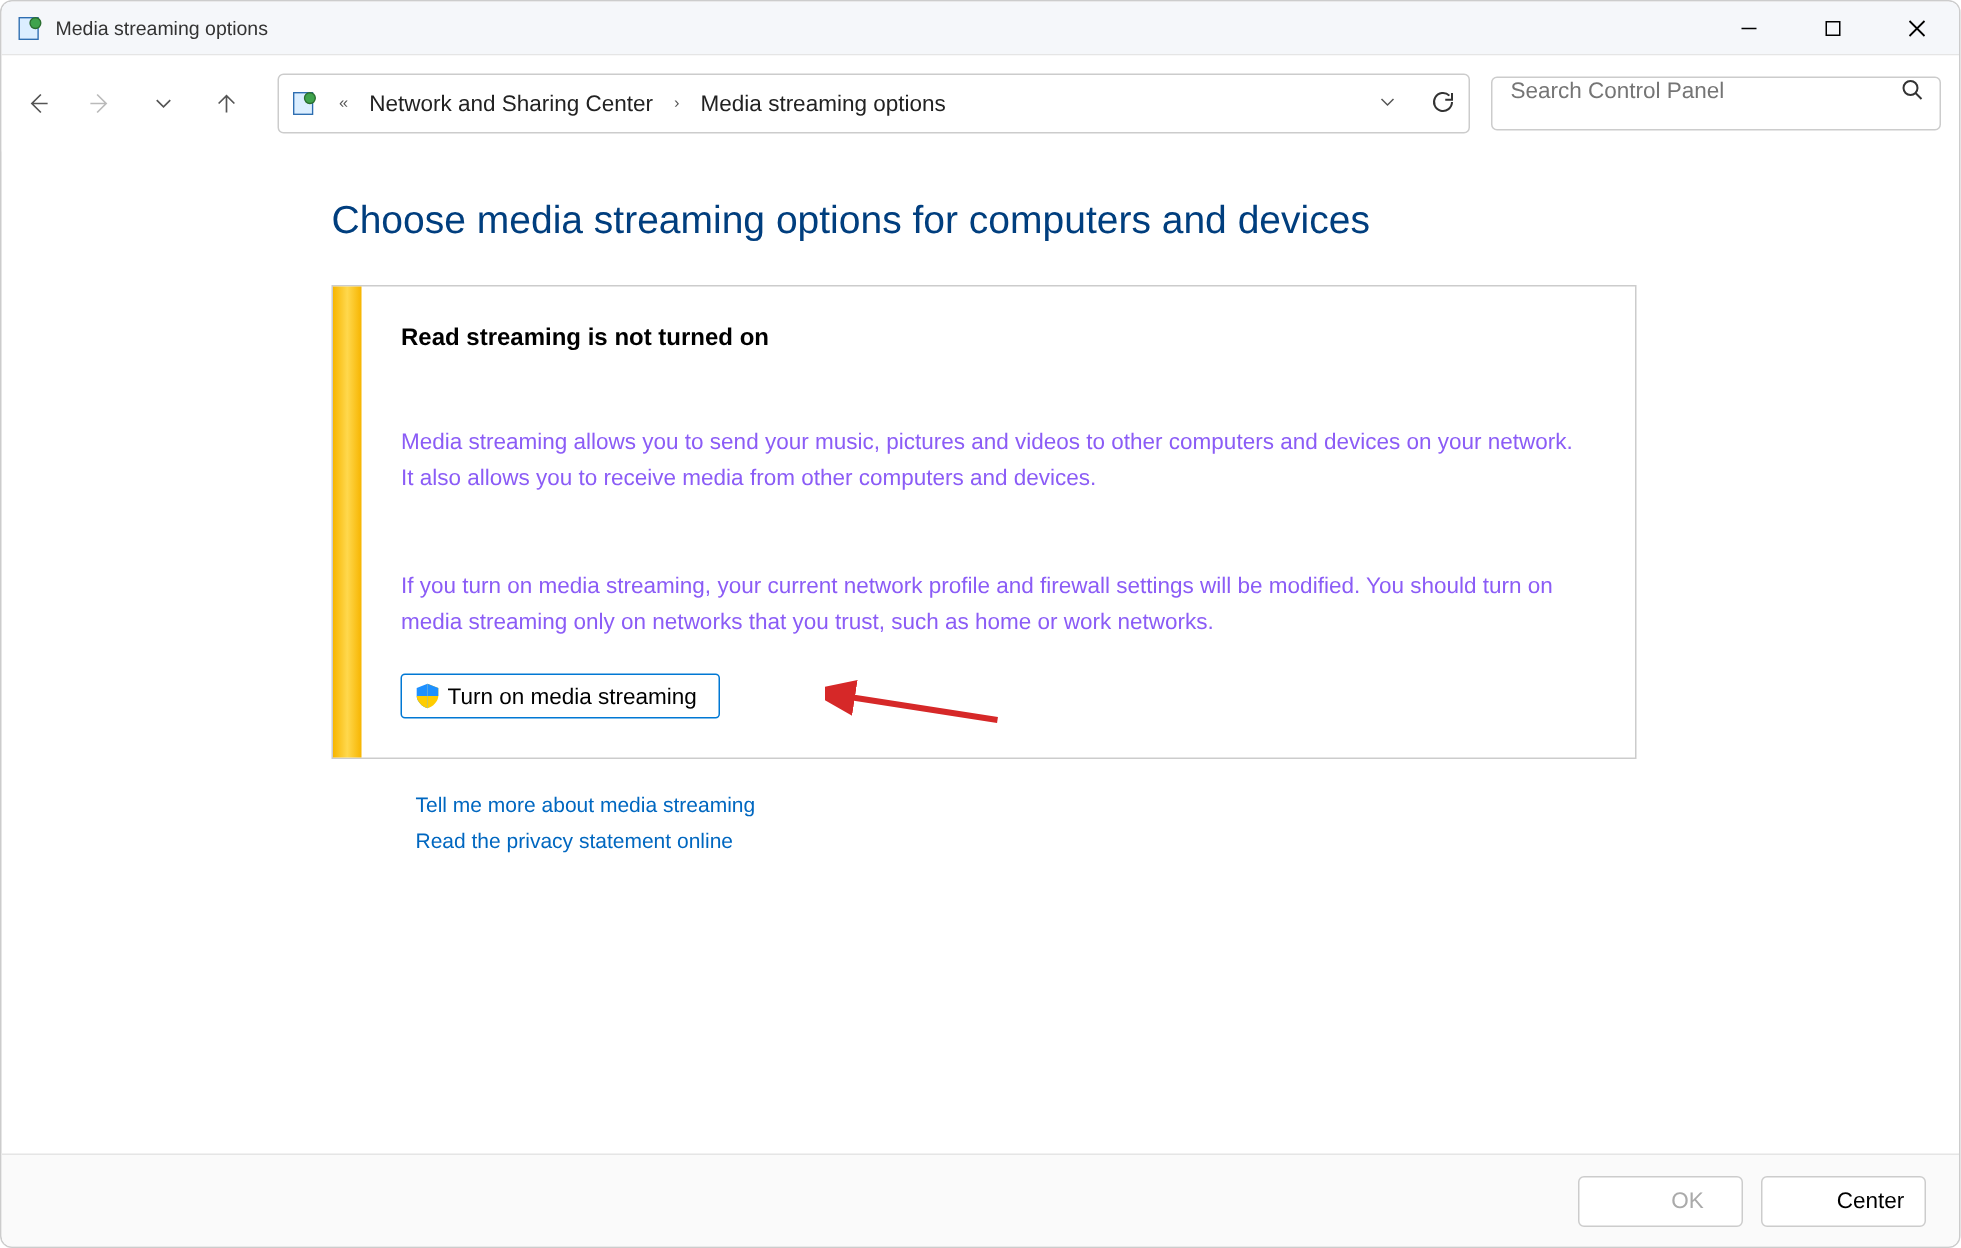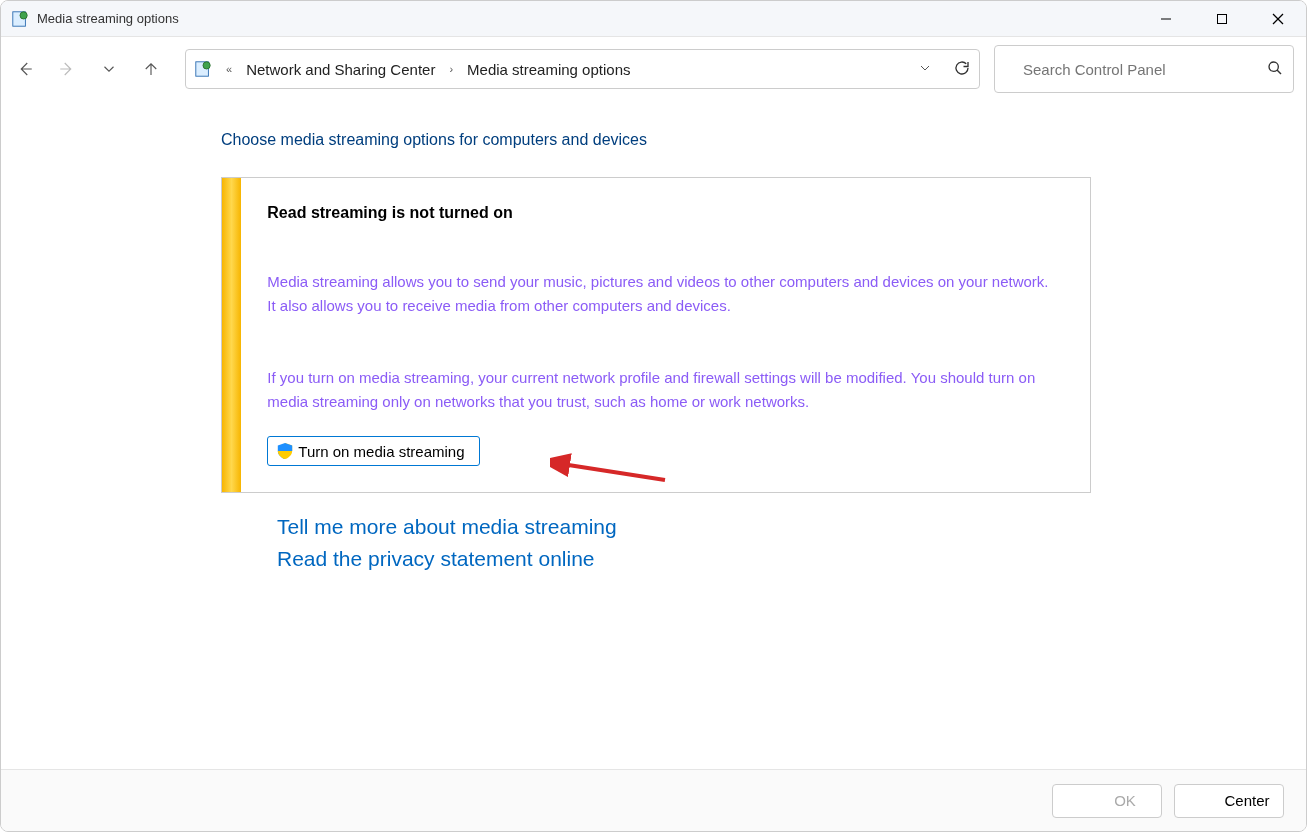--- a/index.html
+++ b/index.html
@@ -75,42 +75,42 @@
     .crumb { font-size: 15px; color: #222; }
     .chev { color: #555; font-size: 11px; margin: 0 4px; }
     .address-actions {
       margin-left: auto;
       display: flex;
       gap: 20px;
       align-items: center;
     }
     .search-box {
       width: 300px;
-      height: 48px;
+      height: 36px;
       border: 1px solid #ccc;
       border-radius: 4px;
       display: flex;
-      align-items: center;
-      padding: 0 28px;
+      align-items: flex-start;
+      padding: 0 12px;
       margin-left: 12px;
       color: #888;
       position: relative;
     }
     .search-box input {
       border: none; outline: none; flex: 1; font-size: 15px; color: #666; background: transparent;
     }
     .search-box .sicon { position: absolute; right: 10px; }
     .content {
       flex: 1;
       padding: 30px 0 0 220px;
       overflow: auto;
     }
     .page-heading {
       color: #003e7e;
-      font-size: 16px;
+      font-size: 26px;
       font-weight: 400;
       margin-bottom: 28px;
     }
     .info-box {
       width: 870px;
       border: 1px solid #ccc;
       display: flex;
     }
     .info-stripe {
       width: 32px;
@@ -149,21 +149,21 @@
       position: absolute;
       left: 550px; top: 452px;
     }
     .links-block {
       margin-top: 22px;
       margin-left: 56px;
     }
     .link {
       display: block;
       color: #0067c0;
-      font-size: 21px;
+      font-size: 14px;
       margin-bottom: 8px;
       text-decoration: none;
     }
     .footer {
       height: 62px;
       border-top: 1px solid #e5e5e5;
       background: #fafafa;
       display: flex;
       align-items: center;
       justify-content: flex-end;

